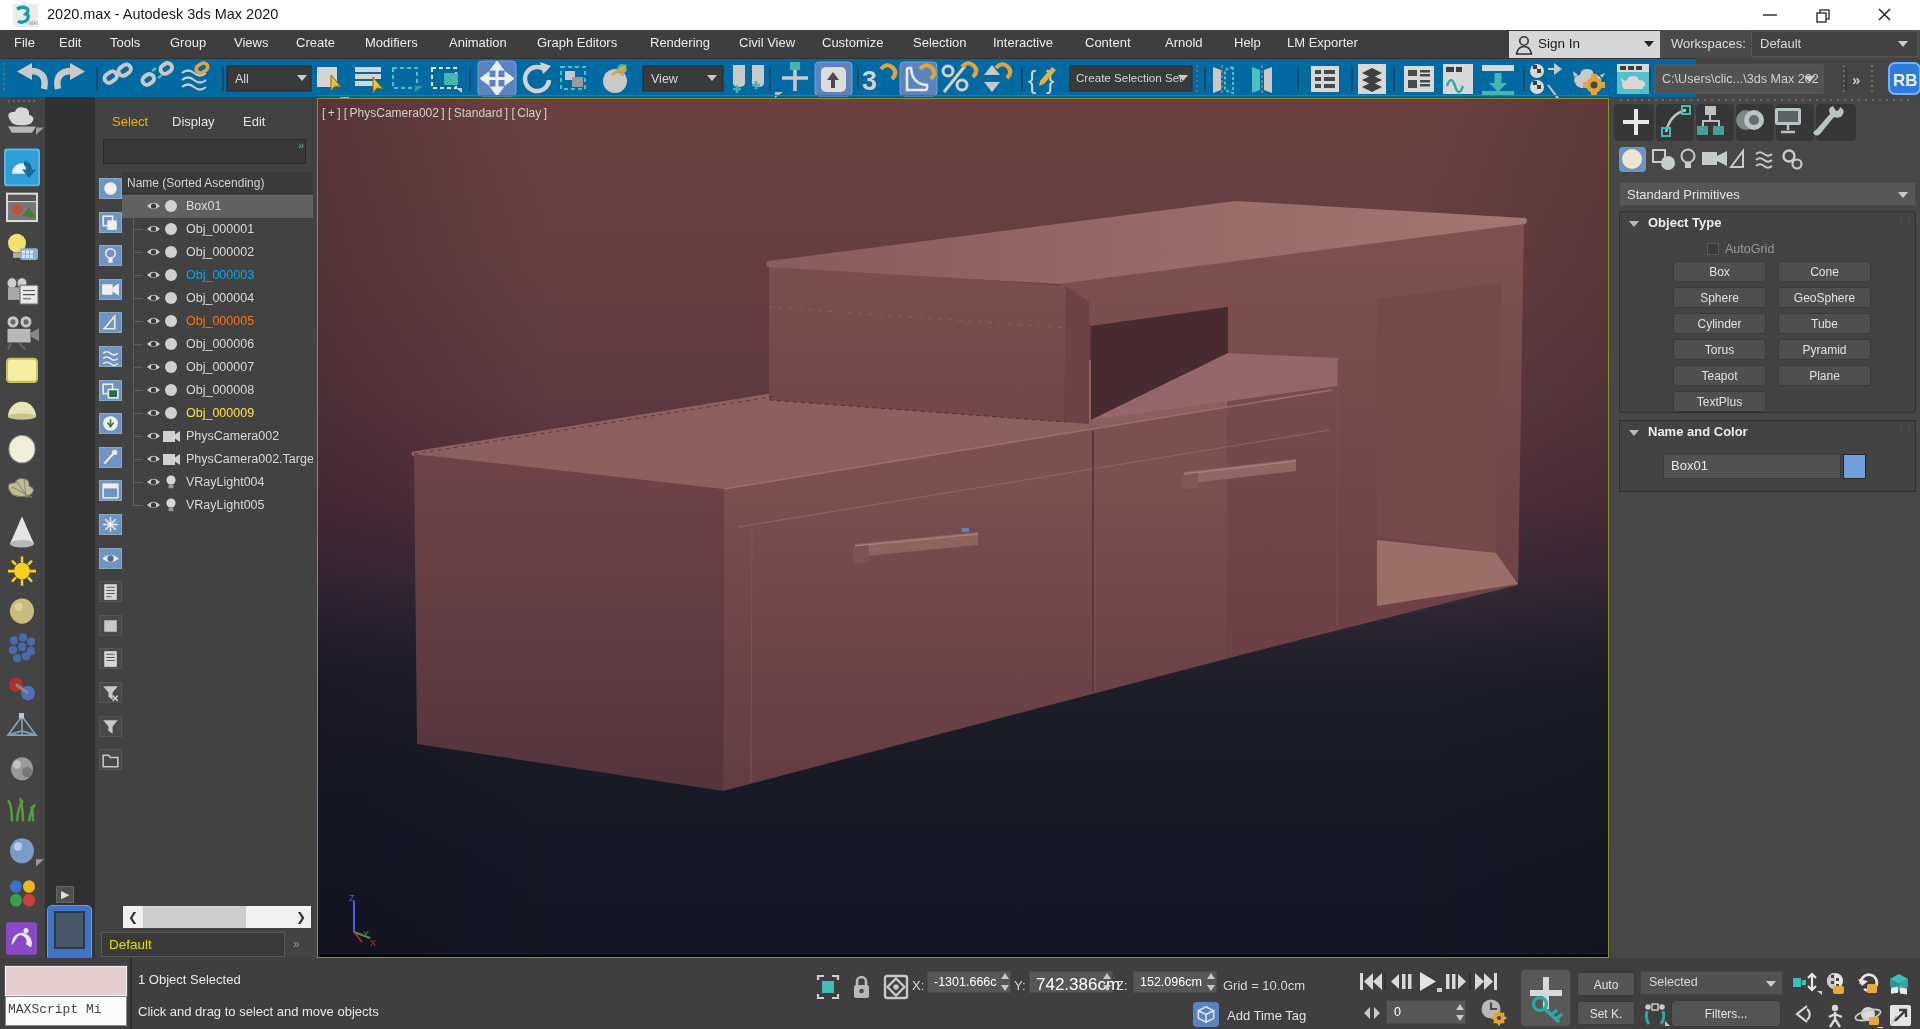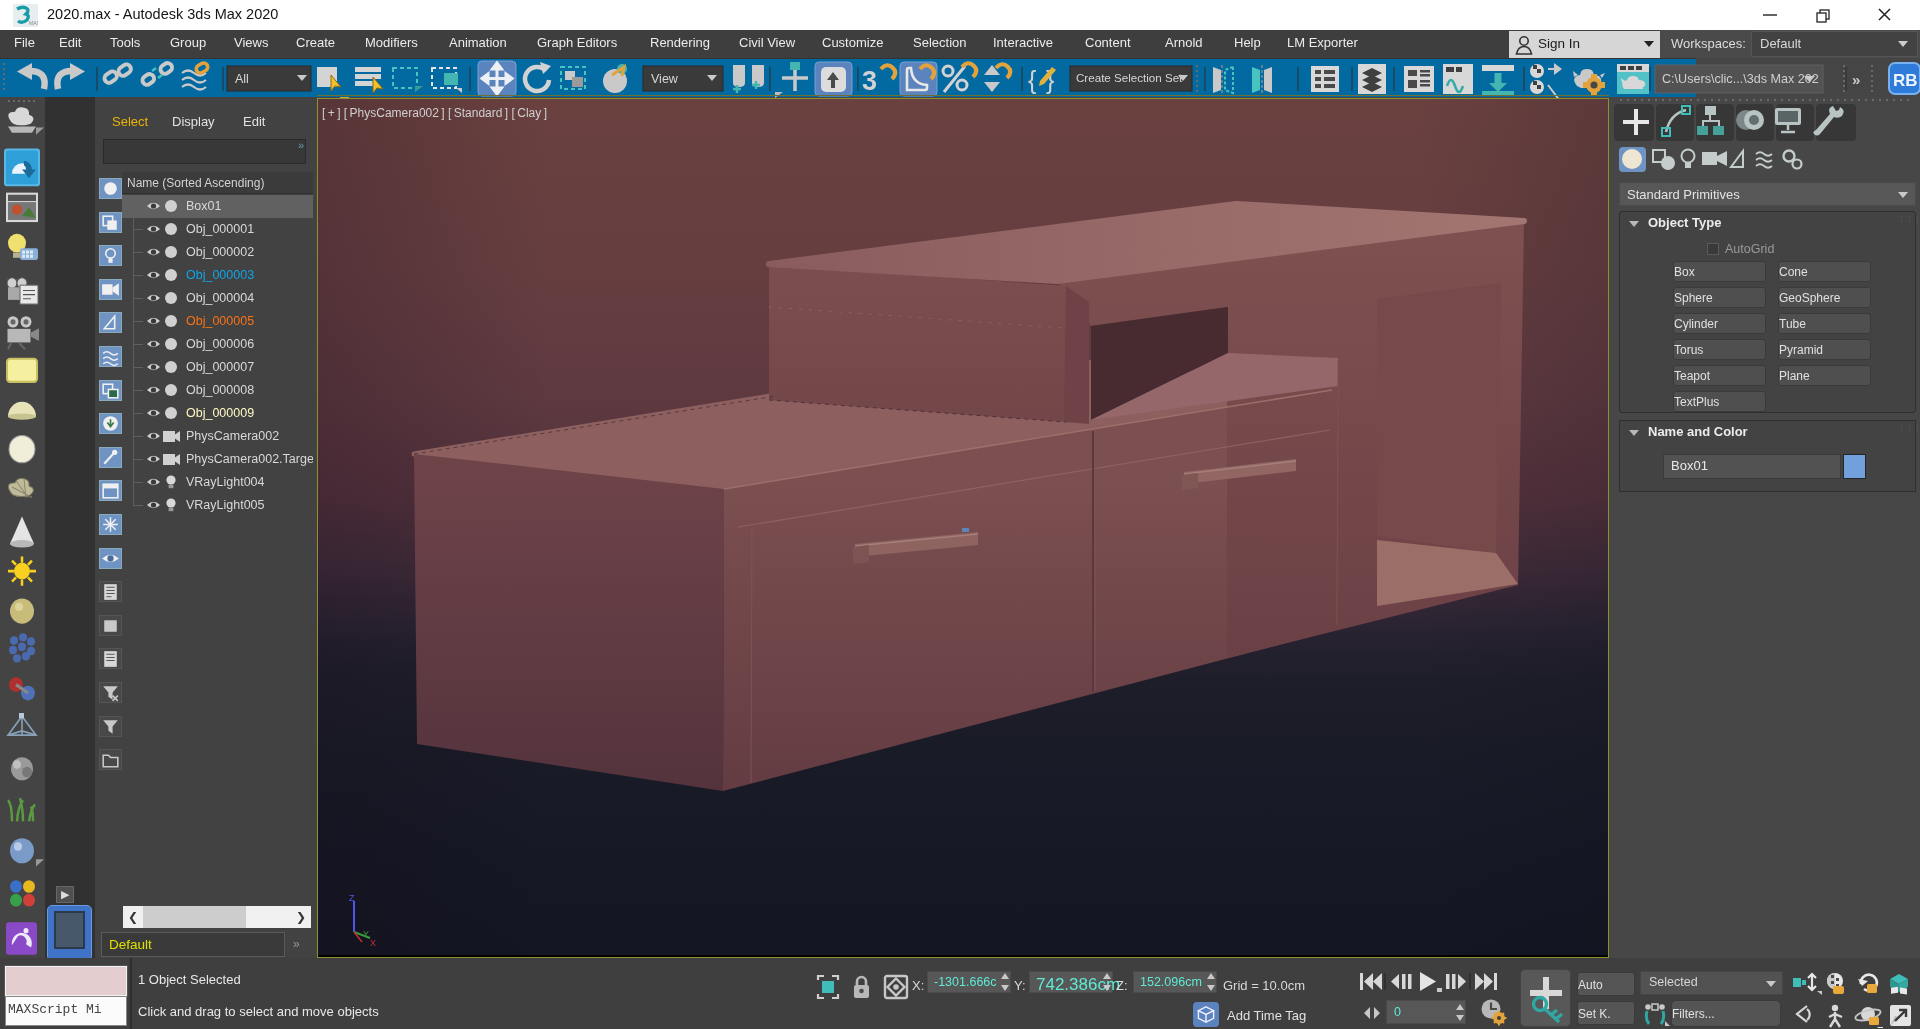--- a/index.html
+++ b/index.html
@@ -12,22 +12,22 @@
 .mitem{position:absolute;top:5px;font-size:13px;color:#ececec}
 
 #toolbar{left:0;top:58px;width:1696px;height:39px;background:#0369a1;border-top:1px solid #333}
 
 #leftcol1{left:0;top:97px;width:45px;height:861px;background:#444}
 #leftcol2{left:45px;top:97px;width:50px;height:861px;background:#313131}
 #explorer{left:95px;top:97px;width:221px;height:861px;background:#424242}
 #vpwrap{overflow:hidden;left:317px;top:98px;width:1292px;height:860px;border:1px solid #8f8f2e;background:#000}
 #rightpanel{left:1610px;top:97px;width:310px;height:861px;background:#474747}
 #statusbar{left:0;top:958px;width:1920px;height:71px;background:#3f3f3f}
-.vb{background:#575757;border:1px solid #4a4a4a;color:#5eead4;font-size:12px}
-.btn{background:#4f4f4f;border:1px solid #3a3a3a;border-radius:3px;color:#e0e0e0;font-size:12px;}
+.vb{background:#575757;border:1px solid #4a4a4a;color:#ffffff;font-size:12px}
+.btn{background:#4f4f4f;border:1px solid #3a3a3a;border-radius:3px;color:#e0e0e0;font-size:12px;text-align:center}
 </style></head><body>
 <div id="root">
 <div class="abs" id="titlebar">
  <svg class="abs" style="left:13px;top:4px" width="25" height="23" viewBox="0 0 25 23">
   <rect x="0" y="0" width="25" height="23" fill="#e8eef0"></rect>
   <path d="M4 5 Q9 2 13 4 Q17 6 13 10 Q17 11 14 16 Q9 20 5 17" fill="none" stroke="#1a9ba8" stroke-width="3.4"></path>
   <text x="16" y="21" font-size="5" fill="#888">MAX</text>
  </svg>
  <div class="t">2020.max - Autodesk 3ds Max 2020</div>
  <svg class="abs" style="left:1755px;top:0" width="165" height="30" viewBox="0 0 165 30">
@@ -568,21 +568,21 @@
         <circle cx="7.5" cy="5" r="2.6" fill="#3a3a3a"></circle>
       </svg>
 <div class="abs" style="left:70px;top:287px;width:12px;height:12px;border-radius:50%;background:#d0d0d0"></div>
 <div class="abs" style="left:91px;top:286px;font-size:12.5px;color:#d8d8d8;white-space:nowrap;width:127px;overflow:hidden">Obj_000008</div>
 <div class="abs" style="left:38px;top:316px;width:10px;height:1px;background:#5f5f5f"></div>
 <svg width="15" height="10" viewBox="0 0 15 10" style="position:absolute;left:51px;top:311px">
         <path d="M1 5 Q7.5 -1.5 14 5 Q7.5 11.5 1 5 Z" fill="#cfcfcf"></path>
         <circle cx="7.5" cy="5" r="2.6" fill="#3a3a3a"></circle>
       </svg>
 <div class="abs" style="left:70px;top:310px;width:12px;height:12px;border-radius:50%;background:#d0d0d0"></div>
-<div class="abs" style="left:91px;top:309px;font-size:12.5px;color:#fef9c3;white-space:nowrap;width:127px;overflow:hidden">Obj_000009</div>
+<div class="abs" style="left:91px;top:309px;font-size:12.5px;color:#fde047;white-space:nowrap;width:127px;overflow:hidden">Obj_000009</div>
 <div class="abs" style="left:38px;top:339px;width:10px;height:1px;background:#5f5f5f"></div>
 <svg width="15" height="10" viewBox="0 0 15 10" style="position:absolute;left:51px;top:334px">
         <path d="M1 5 Q7.5 -1.5 14 5 Q7.5 11.5 1 5 Z" fill="#cfcfcf"></path>
         <circle cx="7.5" cy="5" r="2.6" fill="#3a3a3a"></circle>
       </svg>
 <svg width="17" height="11" viewBox="0 0 17 11" style="position:absolute;left:68px;top:334px">
         <rect x="0" y="0" width="12" height="11" fill="#d0d0d0"></rect>
         <path d="M12 3.5 L17 0 V11 L12 7.5 Z" fill="#d0d0d0"></path>
       </svg>
 <div class="abs" style="left:91px;top:332px;font-size:12.5px;color:#d8d8d8;white-space:nowrap;width:127px;overflow:hidden">PhysCamera002</div>

